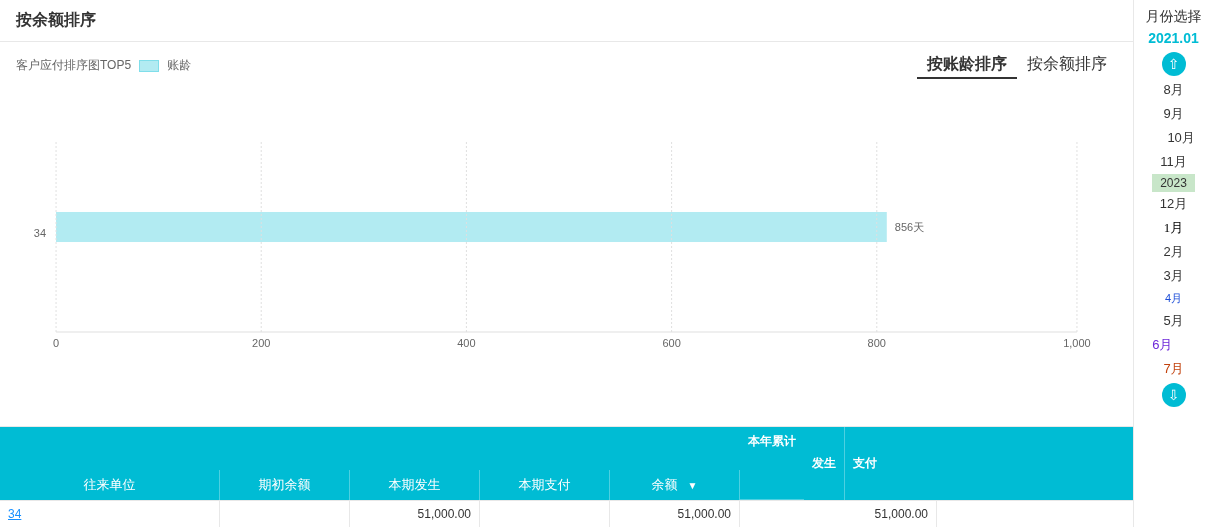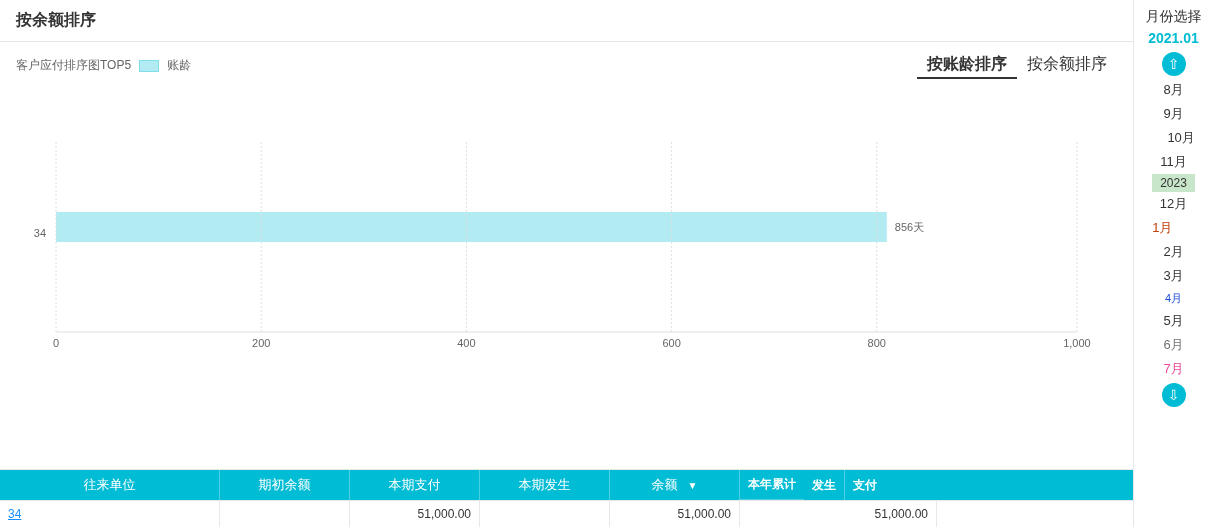--- a/index.html
+++ b/index.html
@@ -29,21 +29,21 @@
     .chart-sort-buttons { display: flex; gap: 0; }
     .sort-btn { padding: 2px 10px; font-size: 16px; cursor: pointer; border: none; background: none; color: #333; border-bottom: 2px solid transparent; }
     .sort-btn.active { color: #333; border-bottom: 2px solid #333; font-weight: bold; }
     
     
     .chart-area { position: relative; height: 280px; }
     .chart-svg { width: 100%; height: 100%; }
     
     
     .table-section { background: #fff; border-top: 1px solid #e8e8e8; }
-    .th { display: flex; align-items: center; justify-content: center; padding: 6px 8px; font-size: 13px; font-weight: normal; border-right: 1px solid rgba(255,255,255,0.3); }
+    .th { display: flex; align-items: center; justify-content: center; padding: 6px 8px; font-size: 13px; font-weight: normal; border-right: 1px solid rgba(255,255,255,0.3); margin-top: 43px; }
     .th:last-child { border-right: none; }
     
     .col-laiwai { width: 220px; min-width: 220px; }
     .col-qichu { width: 130px; min-width: 130px; }
     .col-benqifasheng { width: 130px; min-width: 130px; }
     .col-benqizhifu { width: 130px; min-width: 130px; }
     .col-yue { width: 130px; min-width: 130px; }
     
     
     .right-sidebar { width: 80px; background: #fff; border-left: 1px solid #e8e8e8; display: flex; flex-direction: column; align-items: center; padding: 8px 0; overflow-y: auto; }
@@ -101,22 +101,22 @@
           <line x1="1060" y1="50" x2="1060" y2="240" stroke="#e0e0e0" stroke-width="1" stroke-dasharray="2,2"></line>
         </svg>
       </div>
     </div>
 
     <div class="table-section">
 
       <div style="display:flex; background:#00bcd4; color:#fff;">
         <div class="th col-laiwai" style="border-right:1px solid rgba(255,255,255,0.3);">往来单位</div>
         <div class="th col-qichu" style="border-right:1px solid rgba(255,255,255,0.3);">期初余额</div>
+        <div class="th col-benqifasheng" style="border-right:1px solid rgba(255,255,255,0.3);">本期发生</div>
         <div class="th col-benqizhifu" style="border-right:1px solid rgba(255,255,255,0.3);">本期支付</div>
-        <div class="th col-benqifasheng" style="border-right:1px solid rgba(255,255,255,0.3);">本期发生</div>
         <div class="th col-yue" style="border-right:1px solid rgba(255,255,255,0.3); display:flex; align-items:center; justify-content:center; gap:10px;">
           <span>余额</span>
           <span style="font-size:10px; cursor:pointer;">▼</span>
         </div>
 
         <div style="flex:1; display:flex; flex-direction:row; border-left:none;font-weight:bold;">
           <div style="display:flex; justify-content:center; padding:6px 8px; border-bottom:1px solid rgba(255,255,255,0.3);">本年累计</div>
           <div style="display:flex;">
             <div style="flex:1; display:flex; align-items:center; justify-content:center; padding:4px 8px; border-right:1px solid rgba(255,255,255,0.3);">发生</div>
             <div style="flex:1; display:flex; align-items:center; justify-content:center; padding:4px 8px;">支付</div>
@@ -144,23 +144,23 @@
     <div class="sidebar-title">月份选择</div>
     <div class="sidebar-year-label">2021.01</div>
     <button class="sidebar-nav-btn">⇧</button>
     <div id="sidebar-months">
         <div style="font-size: 13px; color: rgb(51, 51, 51); padding: 3px 0px; cursor: pointer; text-align: center; width: 100%;">8月</div>
         <div style="font-size: 13px; color: rgb(51, 51, 51); padding: 3px 0px; cursor: pointer; text-align: center; width: 100%;">9月</div>
         <div style="font-size: 13px; color: rgb(51, 51, 51); padding: 3px 0px; cursor: pointer; text-align: right; width: 100%;">10月</div>
         <div style="font-size: 13px; color: rgb(51, 51, 51); padding: 3px 0px; cursor: pointer; text-align: center; width: 100%;">11月</div>
         <div style="background: rgb(200, 230, 201); color: rgb(51, 51, 51); font-size: 12px; padding: 2px 8px; text-align: center; cursor: pointer; width: 100%;">2023</div>
         <div style="font-size: 13px; color: rgb(51, 51, 51); padding: 3px 0px; cursor: pointer; text-align: center; width: 100%;">12月</div>
-        <div style="font-size: 13px; color: #c2410c; padding: 3px 0px; cursor: pointer; width: 100%;">1月</div>
+        <div style="font-size: 13px; color: #000000; padding: 3px 0px; cursor: pointer; text-align: center; width: 100%; font-family: Liberation Serif, serif;">1月</div>
         <div style="font-size: 13px; color: rgb(51, 51, 51); padding: 3px 0px; cursor: pointer; text-align: center; width: 100%;">2月</div>
         <div style="font-size: 13px; color: rgb(51, 51, 51); padding: 3px 0px; cursor: pointer; text-align: center; width: 100%;">3月</div>
         <div style="font-size: 11px; color: #1d4ed8; padding: 3px 0px; cursor: pointer; text-align: center; width: 100%;">4月</div>
         <div style="font-size: 13px; color: rgb(51, 51, 51); padding: 3px 0px; cursor: pointer; text-align: center; width: 100%;">5月</div>
-        <div style="font-size: 13px; color: #737373; padding: 3px 0px; cursor: pointer; text-align: center; width: 100%;">6月</div>
-        <div style="font-size: 13px; color: #ec4899; padding: 3px 0px; cursor: pointer; text-align: center; width: 100%;">7月</div>
+        <div style="font-size: 13px; color: #6d28d9; padding: 3px 0px; cursor: pointer; width: 100%;">6月</div>
+        <div style="font-size: 13px; color: #c2410c; padding: 3px 0px; cursor: pointer; text-align: center; width: 100%;">7月</div>
       </div>
     <button class="sidebar-nav-btn">⇩</button>
   </div>
 </div>
 
 </body></html>

